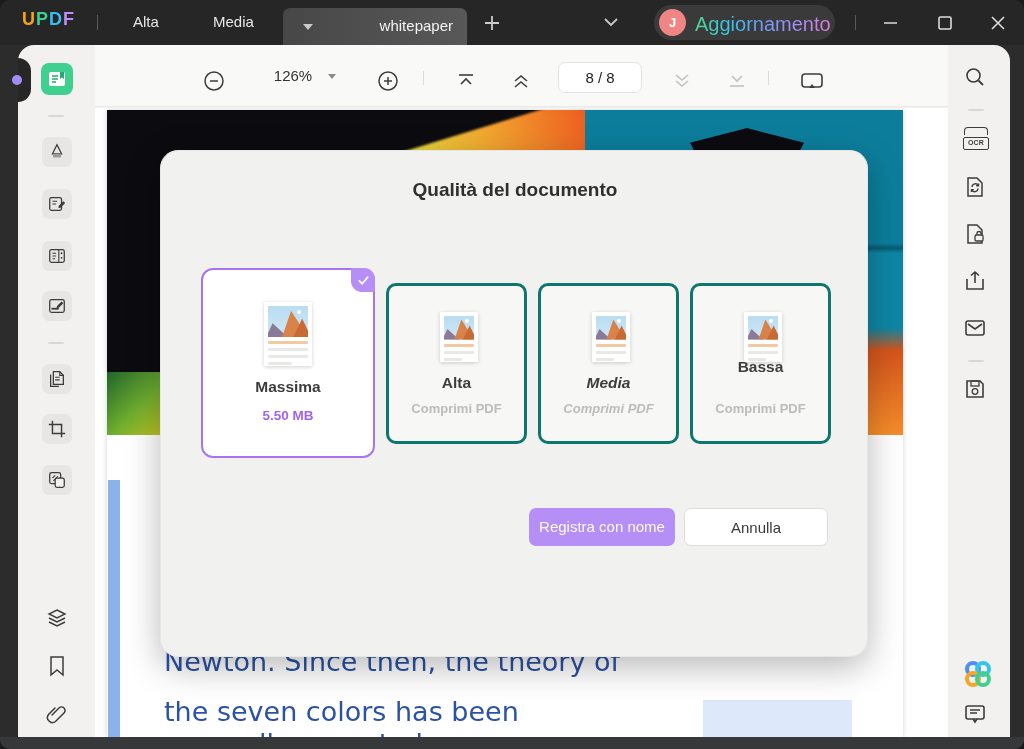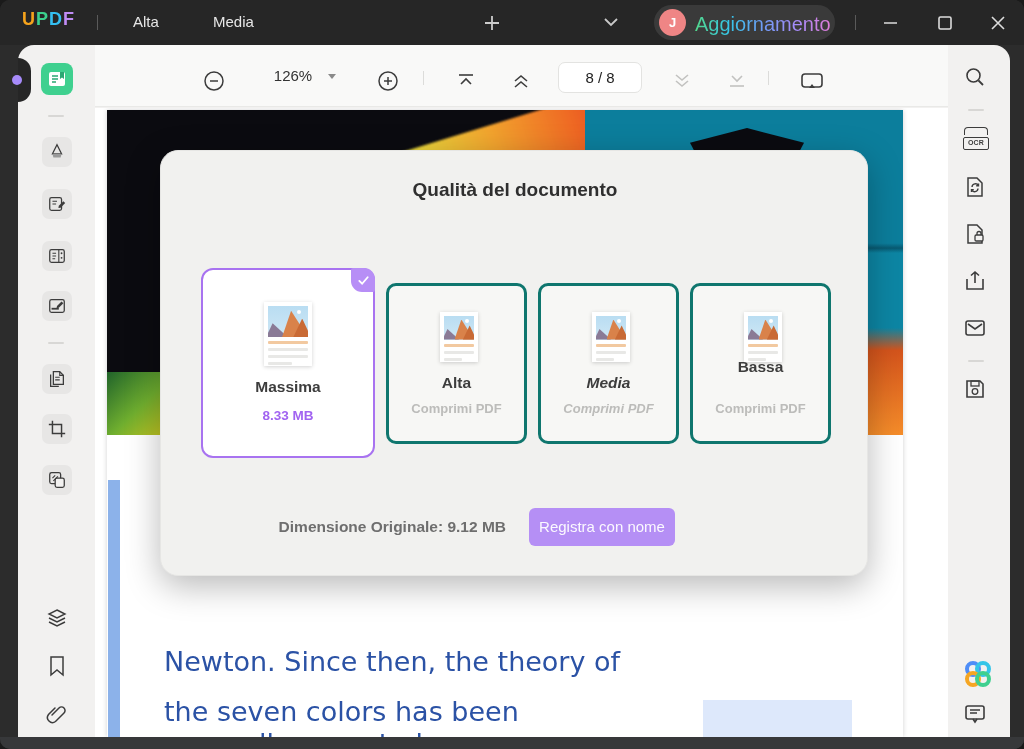--- a/index.html
+++ b/index.html
@@ -64,57 +64,61 @@
   .hero-green { position:absolute; left:0; top:262px; width:60px; height:63px; background:linear-gradient(135deg,#20632a,#6fae2f 55%,#c9c720); }
   .hero-teal { position:absolute; left:478px; top:0; width:318px; height:325px;
     background:linear-gradient(180deg,#0c7e9c 0%,#0c7e9c 41%,#085a72 42.5%,#0d86a4 44%,#0d86a4 67%,#d4541c 74%,#f58d2a 100%); }
   .hero-prism { position:absolute; left:583px; top:18px; width:114px; height:106px; background:#0b0b10;
     clip-path:polygon(0% 14%, 50% 0%, 100% 14%, 58% 100%, 42% 100%); }
   .quote-bar { position:absolute; left:1px; top:370px; width:12px; height:257px; background:#8cb2ea; }
   .pdf-line { position:absolute; left:57px; width:700px; font-size:27px; color:#2b52a5; font-family:"DejaVu Sans",sans-serif; }
   .hl-rect { position:absolute; left:596px; top:590px; width:149px; height:37px; background:#dde8fb; }
 
   
-  .dialog { position:absolute; left:160px; top:150px; width:708px; height:426px; background:#f1f1ef; border:1px solid #e6e6e4; border-radius:18px; box-shadow:0 10px 34px rgba(0,0,0,.28); z-index:50; }
+  .dialog { position:absolute; left:160px; top:150px; width:708px; height:507px; background:#f1f1ef; border:1px solid #e6e6e4; border-radius:18px; box-shadow:0 10px 34px rgba(0,0,0,.28); z-index:50; }
   .dlg-title { position:absolute; left:0; top:28px; width:708px; text-align:center; font-size:19px; font-weight:bold; color:#2f2f2f; }
   .dlg-sub { position:absolute; left:0; top:68px; width:708px; text-align:center; font-size:14.5px; color:#a2a2a0; }
   .card { position:absolute; background:#f7f7f5; border:3px solid #0f766e; border-radius:10px; }
   .card.sel { background:#ffffff; border:2px solid #a873f0; border-radius:12px; }
   .card-title { position:absolute; width:100%; text-align:center; font-size:15.5px; font-weight:bold; color:#3d3d3d; }
   .card-sub { position:absolute; width:100%; text-align:center; font-size:13px; font-weight:bold; color:#bcbcba; }
   .card-sub.size { color:#a163f1; font-size:13.5px; }
   .check-badge { position:absolute; right:-2px; top:-2px; width:24px; height:24px; background:#b78ef6; border-radius:2px 11px 2px 11px; display:flex; align-items:center; justify-content:center; }
   .thumb { position:absolute; background:#fff; box-shadow:0 1px 4px rgba(0,0,0,.18); padding:4px; }
   .thumb-img { position:relative; width:100%; height:56%; background:linear-gradient(180deg,#b9ddf2 0%,#cfe7f5 100%); overflow:hidden; }
   .sun { position:absolute; right:18%; top:12%; width:4px; height:4px; background:#fff; border-radius:50%; }
   .mnt1 { position:absolute; left:35%; bottom:0; width:65%; height:85%; background:#d9824a; clip-path:polygon(35% 0,100% 100%,0 100%); }
   .mnt2 { position:absolute; left:-5%; bottom:0; width:55%; height:45%; background:#8a7a96; clip-path:polygon(30% 0,100% 100%,0 100%); }
   .mnt3 { position:absolute; right:-8%; bottom:0; width:45%; height:60%; background:#c96a35; clip-path:polygon(50% 0,100% 100%,0 100%); }
   .tline { position:relative; height:3px; background:#e8e8e6; border-radius:1px; margin-top:4px; }
   .tline.orange { background:#f2c9a0; }
   .tline.short { width:60%; }
   .dlg-footer-label { position:absolute; left:85px; top:366px; width:260px; text-align:right; font-size:15.5px; font-weight:bold; color:#6e6e6e; line-height:20px; }
   .btn { position:absolute; top:357px; height:38px; border-radius:7px; font-size:15px; text-align:center; line-height:38px; }
-  .btn-primary { left:368px; width:146px; background:#b58ff5; color:rgba(255,255,255,.95);border-radius:6px; }
+  .btn-primary { left:368px; width:146px; background:#b58ff5; color:rgba(255,255,255,.95); }
   .btn-secondary { left:523px; width:144px; background:#ffffff; border:1px solid #dddddb; color:#3a3a3a; }
 
   svg { display:block; }
   .ai-flower { position:absolute; left:14px; width:32px; height:32px; }
 </style>
 </head>
 <body>
 
 <div class="screen">
 
   <div class="titlebar">
     <div class="logo"><span class="l-u">U</span><span class="l-p">P</span><span class="l-d">D</span><span class="l-f">F</span></div>
     <div class="tb-sep" style="left:97px;"></div>
     <div class="menu-item" style="left:133px;">Alta</div>
     <div class="menu-item" style="left:213px;">Media</div>
 
+    <div class="doc-tab">
+      <div class="tab-caret"></div>
+      <div class="tab-label">whitepaper</div>
+    </div>
     <div class="newtab">
       <svg viewBox="0 0 24 24" width="24" height="24">
           <path d="M12 5v14M5 12h14" stroke="#cccccc" stroke-width="1.8" fill="none"></path>
         </svg>
     </div>
     <div class="tabs-chevron">
       <svg viewBox="0 0 22 16" width="22" height="16">
           <path d="M5 5l6 6 6-6" stroke="#c9c9c9" stroke-width="1.8" fill="none"></path>
         </svg>
     </div>
@@ -376,21 +380,21 @@
             <div class="mnt2"></div>
             <div class="mnt1"></div>
             <div class="mnt3"></div>
           </div>
         <div class="tline orange"></div>
           <div class="tline"></div>
           <div class="tline"></div>
           <div class="tline short"></div>
       </div>
       <div class="card-title" style="top:108px;">Massima</div>
-      <div class="card-sub size" style="top:138px;">8.33 MB</div>
+      <div class="card-sub size" style="top:138px;">5.50 MB</div>
     </div>
 
     <div class="card" style="left:225px;top:132px;width:141px;height:161px;">
       <div class="thumb" style="left:51px;top:26px;width:38px;height:50px;">
         <div class="thumb-img">
             <div class="sun"></div>
             <div class="mnt2"></div>
             <div class="mnt1"></div>
             <div class="mnt3"></div>
           </div>
@@ -427,18 +431,18 @@
             <div class="mnt3"></div>
           </div>
         <div class="tline orange"></div>
           <div class="tline"></div>
           <div class="tline short"></div>
       </div>
       <div class="card-title" style="top:72px;">Bassa</div>
       <div class="card-sub" style="top:115px;">Comprimi PDF</div>
     </div>
 
-    <div class="dlg-footer-label">Dimensione Originale: 9.12 MB</div>
     <div class="btn btn-primary">Registra con nome</div>
+    <div class="btn btn-secondary">Annulla</div>
   </div>
 
   <div class="bottom-strip"></div>
 </div>
 
 </body></html>

